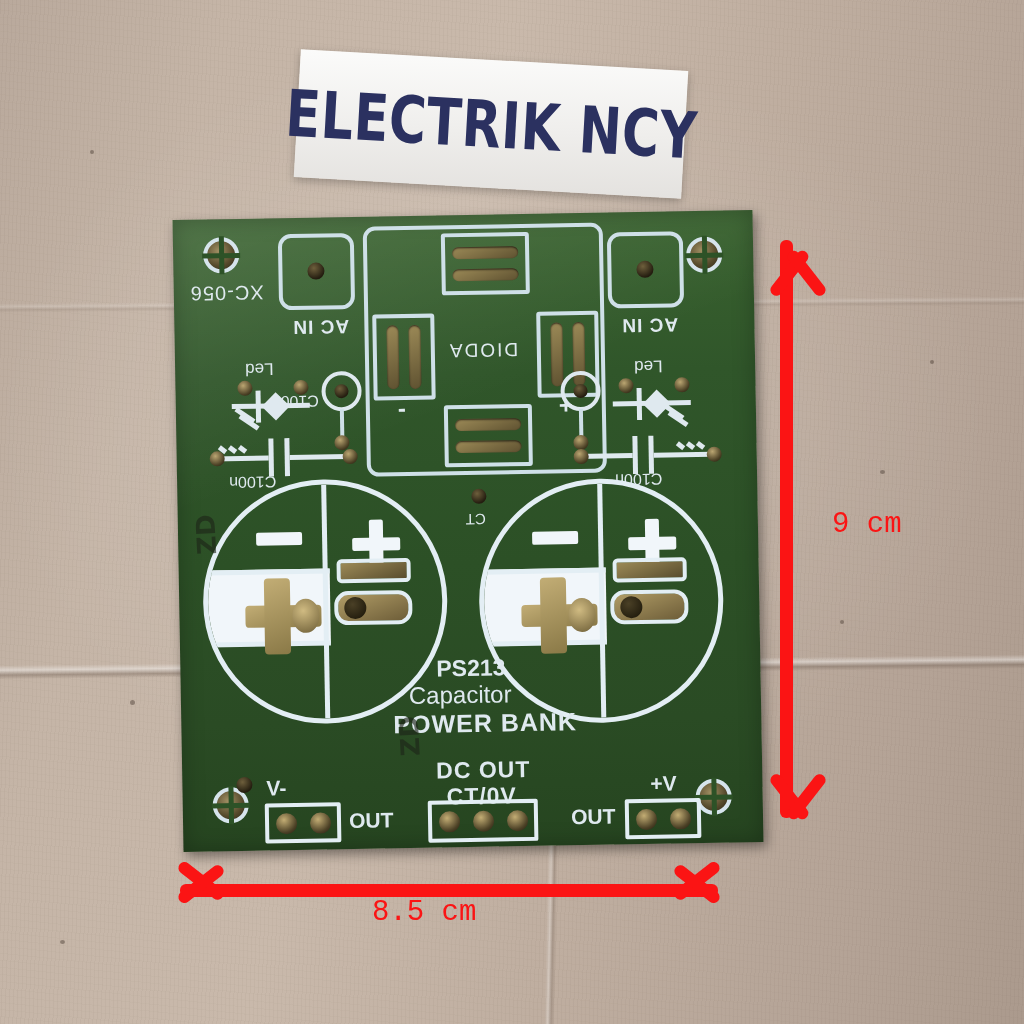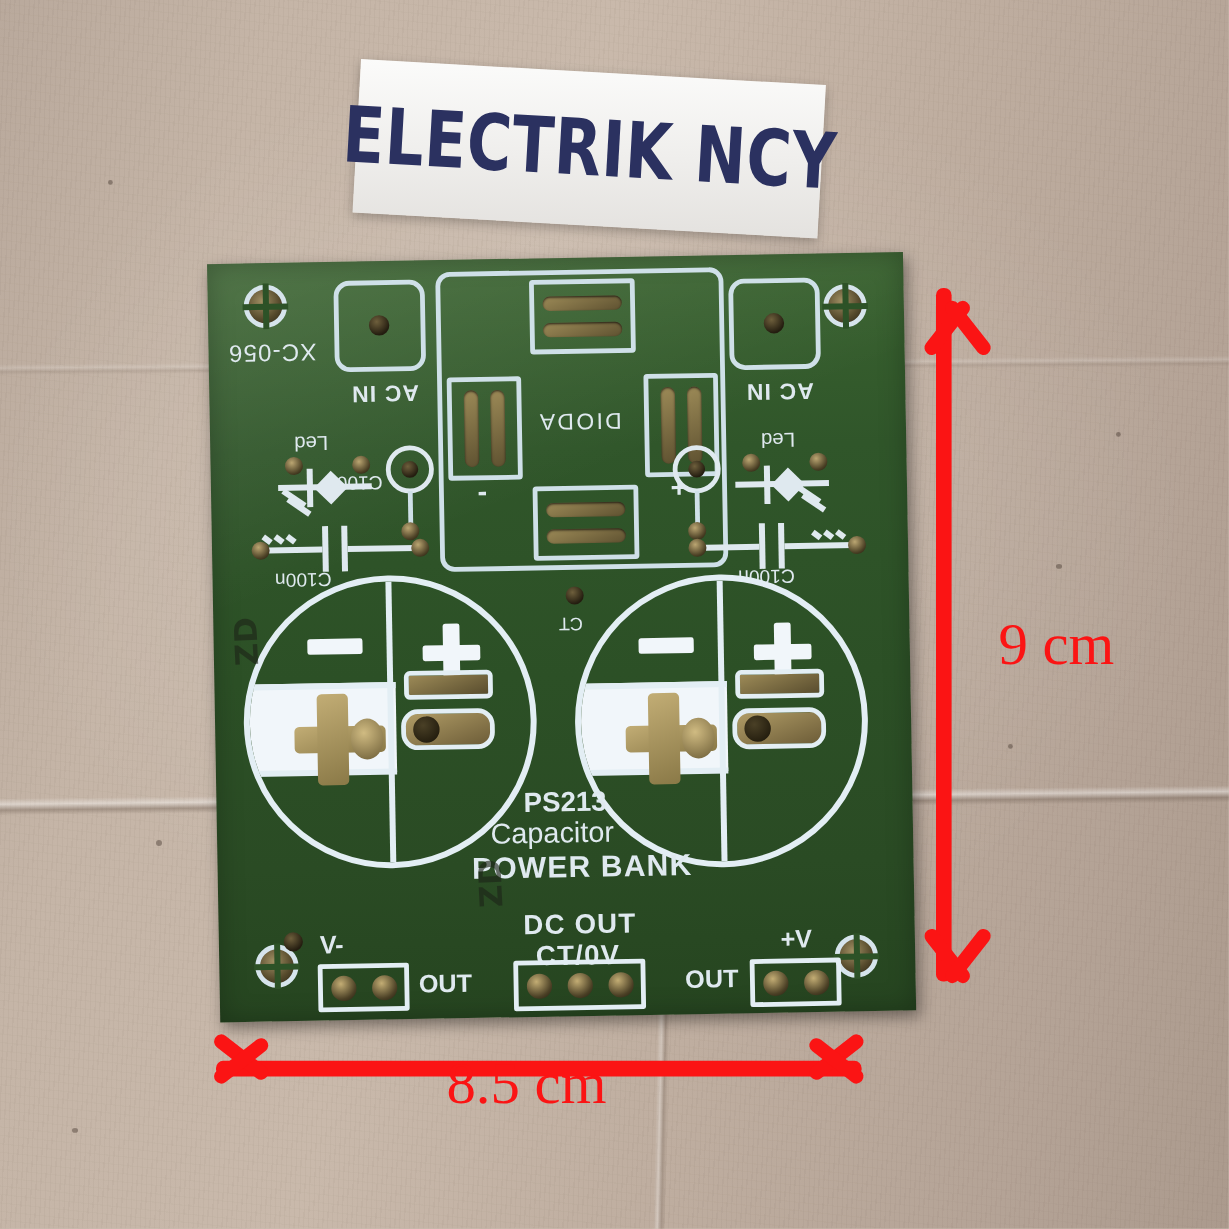--- a/index.html
+++ b/index.html
@@ -120,22 +120,22 @@
   .ring{position:absolute;border:4px solid #dfe9ef;border-radius:50%;box-sizing:border-box;}
 
   .sk.u{transform:rotate(180deg);}   
 
   
   .marker{position:absolute;color:#1d2418;font-family:"DejaVu Sans",sans-serif;
      font-weight:bold;opacity:.62;}
 
   
   .dim-line{position:absolute;background:#fb1414;border-radius:6px;}
-  .dim-text{position:absolute;color:#fb1414;font-size:49px;font-weight:400;
-     font-family:Liberation Serif, serif;white-space:nowrap;}
+  .dim-text{position:absolute;color:#fb1414;font-size:29px;font-weight:400;
+     font-family:Liberation Mono, monospace;white-space:nowrap;}
   .chev{position:absolute;width:54px;height:12px;background:#fb1414;border-radius:6px;}
 </style>
 </head>
 <body>
 
 <div id="stage">
 
   <div class="cardboard"></div>
   <div class="cb-grain"></div>
   <div class="cb-seam s1"></div>
@@ -334,16 +334,16 @@
     <div class="chev" style="left:790px;top:812px;transform:rotate(-52deg);transform-origin:left center;"></div>
     <div class="dim-text" style="left:832px;top:508px;">9 cm</div>
   </div>
 
   <div>
     <div class="dim-line" style="left:180px;top:884px;width:538px;height:13px;"></div>
     <div class="chev" style="left:176px;top:857px;transform:rotate(38deg);transform-origin:left bottom;"></div>
     <div class="chev" style="left:176px;top:896px;transform:rotate(-38deg);transform-origin:left top;"></div>
     <div class="chev" style="left:668px;top:857px;transform:rotate(-38deg);transform-origin:right bottom;"></div>
     <div class="chev" style="left:668px;top:896px;transform:rotate(38deg);transform-origin:right top;"></div>
-    <div class="dim-text" style="left:372px;top:874px;">8.5 cm</div>
+    <div class="dim-text" style="left:372px;top:896px;">8.5 cm</div>
   </div>
 
 </div>
 
 </body></html>

